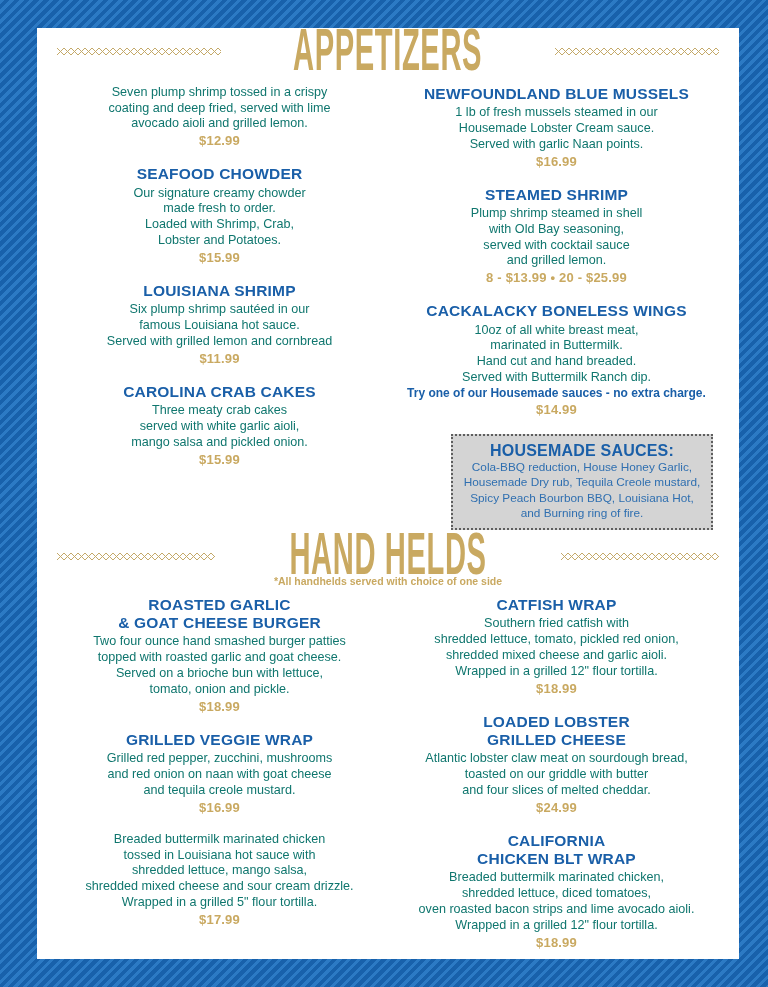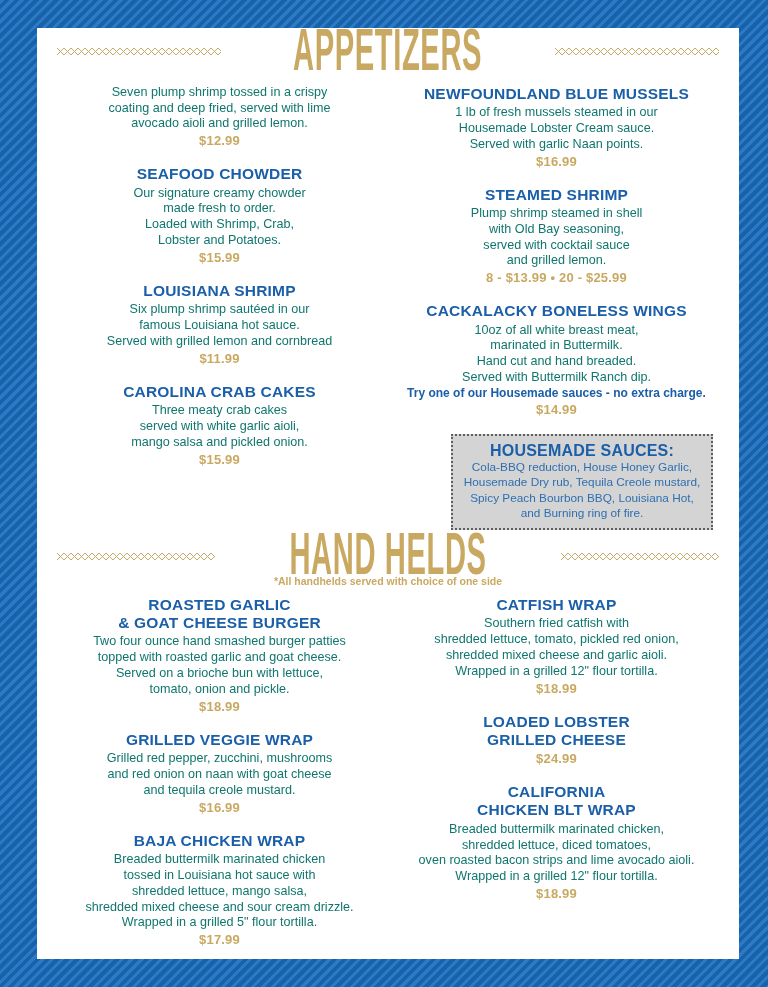--- a/index.html
+++ b/index.html
@@ -239,21 +239,20 @@
         <div class="item-price">$18.99</div>
       </div>
       <div class="item">
         <div class="item-name">GRILLED VEGGIE WRAP</div>
         <div class="item-desc" style="white-space: pre-line;">Grilled red pepper, zucchini, mushrooms
 and red onion on naan with goat cheese
 and tequila creole mustard.</div>
         <div class="item-price">$16.99</div>
       </div>
       <div class="item">
-        <div class="item-name">BAJA CHICKEN WRAP</div>
         <div class="item-desc" style="white-space: pre-line;">Breaded buttermilk marinated chicken
 tossed in Louisiana hot sauce with
 shredded lettuce, mango salsa,
 shredded mixed cheese and sour cream drizzle.
 Wrapped in a grilled 5" flour tortilla.</div>
         <div class="item-price">$17.99</div>
       </div>
     </div>
 
     <div class="col">
@@ -261,20 +260,23 @@
         <div class="item-name">CATFISH WRAP</div>
         <div class="item-desc" style="white-space: pre-line;">Southern fried catfish with
 shredded lettuce, tomato, pickled red onion,
 shredded mixed cheese and garlic aioli.
 Wrapped in a grilled 12" flour tortilla.</div>
         <div class="item-price">$18.99</div>
       </div>
       <div class="item">
         <div class="item-name" style="white-space: pre-line;">LOADED LOBSTER
 GRILLED CHEESE</div>
+        <div class="item-desc" style="white-space: pre-line;">Atlantic lobster claw meat on sourdough bread,
+toasted on our griddle with butter
+and four slices of melted cheddar.</div>
         <div class="item-price">$24.99</div>
       </div>
       <div class="item">
         <div class="item-name" style="white-space: pre-line;">CALIFORNIA
 CHICKEN BLT WRAP</div>
         <div class="item-desc" style="white-space: pre-line;">Breaded buttermilk marinated chicken,
 shredded lettuce,  diced tomatoes,
 oven roasted bacon strips and lime avocado aioli.
 Wrapped in a grilled 12" flour tortilla.</div>
         <div class="item-price">$18.99</div>

